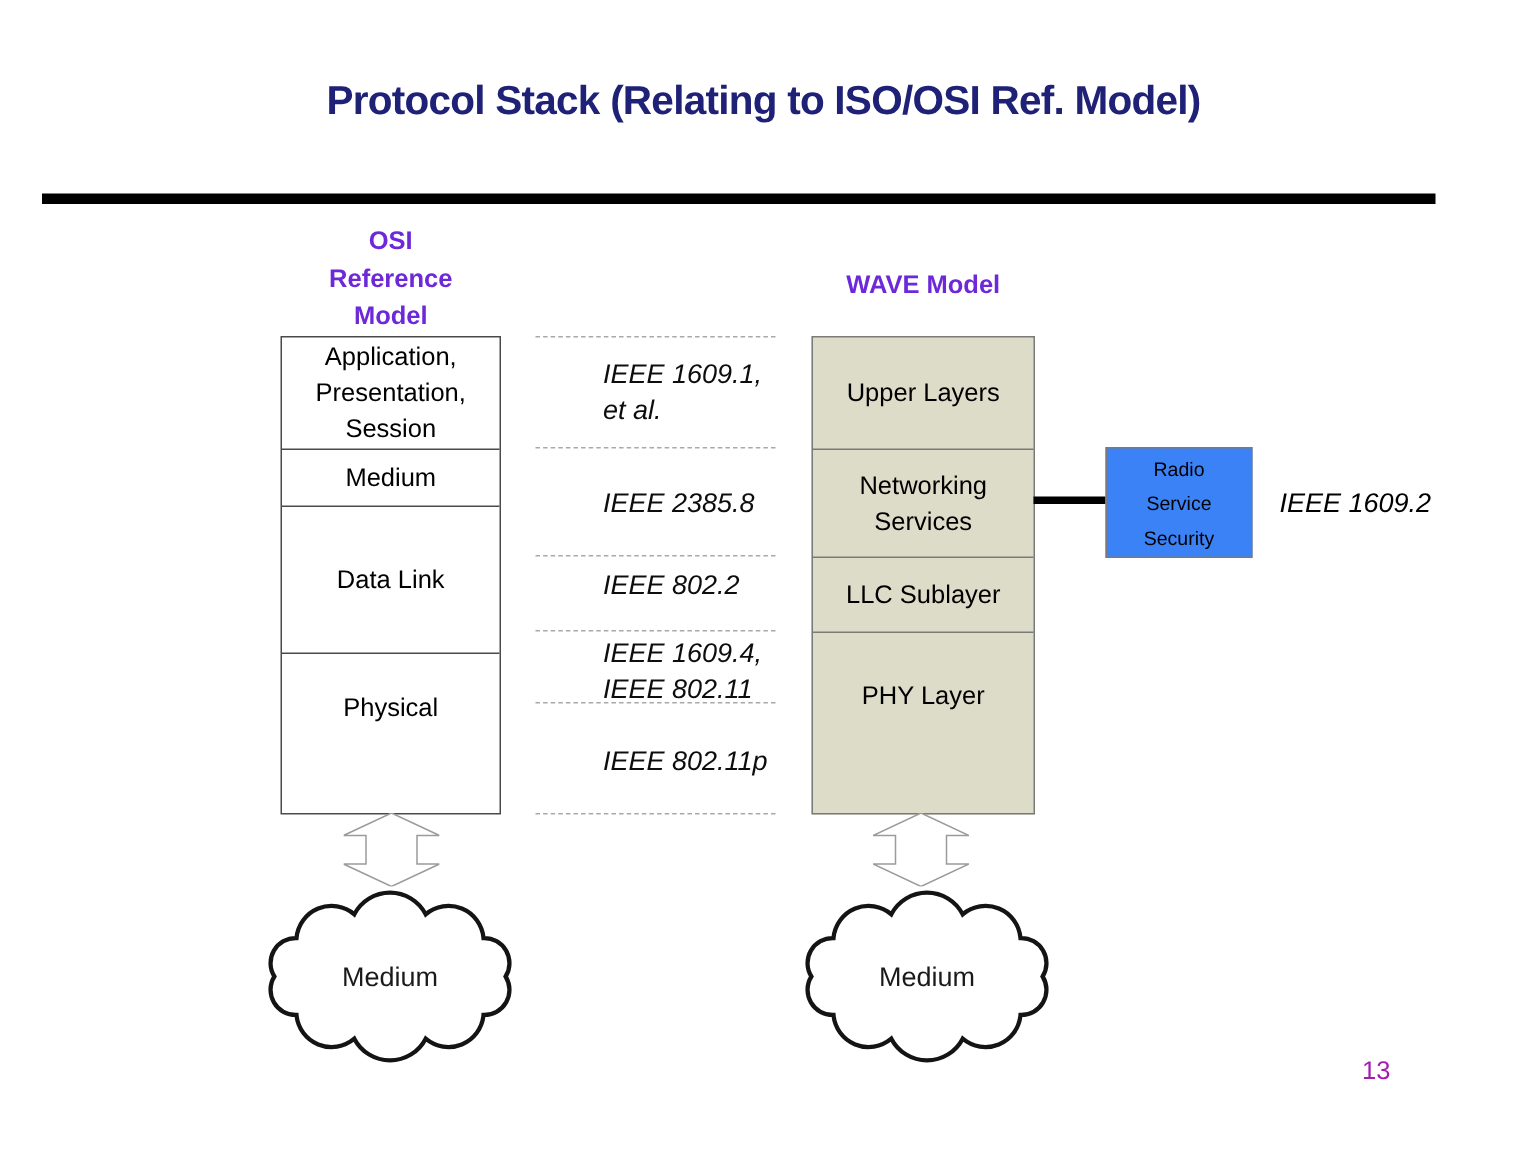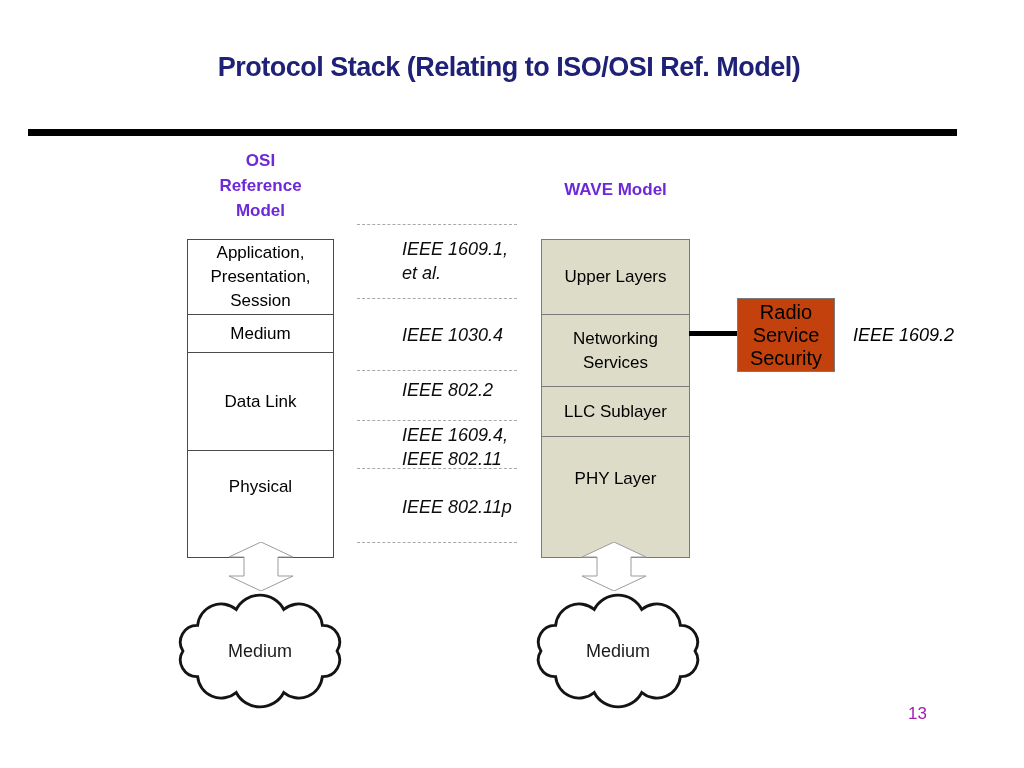--- a/index.html
+++ b/index.html
@@ -31,21 +31,21 @@
 
   
   .col-header {
     font-size: 17px; font-weight: bold; text-align: center;
     line-height: 25px; color: #6d28d9;
   }
   #osi-header { left: 187px; top: 148px; width: 147px; }
   #wave-header { left: 541px; top: 177px; width: 149px; }
 
   
-  .stack { display: flex; flex-direction: column; margin-top: 15px; }
+  .stack { display: flex; flex-direction: column; }
   #osi-stack {
     left: 187px; top: 224px; width: 147px; height: 319px;
     border: 1px solid #4a4a4a; background: #ffffff;
   }
   #osi-stack .layer { border-top: 1px solid #4a4a4a; }
   #osi-stack .layer:first-child { border-top: none; }
   #wave-stack {
     left: 541px; top: 224px; width: 149px; height: 319px;
     border: 1px solid #7a7a7a; background: #dcdcc8;
   }
@@ -67,23 +67,23 @@
   .standard {
     left: 402px; width: 150px;
     font-size: 18px; font-style: italic; line-height: 24px;
     color: #0d0d0d;
   }
 
   
   #security-connector { left: 689px; top: 331px; width: 48px; height: 5px; background: #000; }
   #security-box {
     left: 737px; top: 298px; width: 98px; height: 74px;
-    background: #c2410c; border: 1px solid #7a7a7a;
+    background: #3b82f6; border: 1px solid #7a7a7a;
     display: flex; align-items: center; justify-content: center;
-    text-align: center; font-size: 20px; line-height: 23px;
+    text-align: center; font-size: 13px; line-height: 23px;
   }
   #security-standard {
     left: 853px; top: 325px; width: 140px;
     font-size: 18px; font-style: italic;
   }
 
   
   .medium-label {
     width: 204px; text-align: center;
     font-size: 18px; color: #1a1a1a;
@@ -129,21 +129,21 @@
 
   <div class="abs dash" style="top:224px"></div>
   <div class="abs dash" style="top:298px"></div>
   <div class="abs dash" style="top:370px"></div>
   <div class="abs dash" style="top:420px"></div>
   <div class="abs dash" style="top:468px"></div>
   <div class="abs dash" style="top:542px"></div>
 
   <div class="abs standard preline" style="top:237px">IEEE 1609.1,
 et al.</div>
-  <div class="abs standard" style="top:323px">IEEE 1030.4</div>
+  <div class="abs standard" style="top:323px">IEEE 2385.8</div>
   <div class="abs standard" style="top:378px">IEEE 802.2</div>
   <div class="abs standard preline" style="top:423px">IEEE 1609.4,
 IEEE 802.11</div>
   <div class="abs standard" style="top:495px">IEEE 802.11p</div>
 
   <div class="abs" id="security-connector"></div>
   <div class="abs preline" id="security-box">Radio
 Service
 Security</div>
   <div class="abs" id="security-standard">IEEE 1609.2</div>

